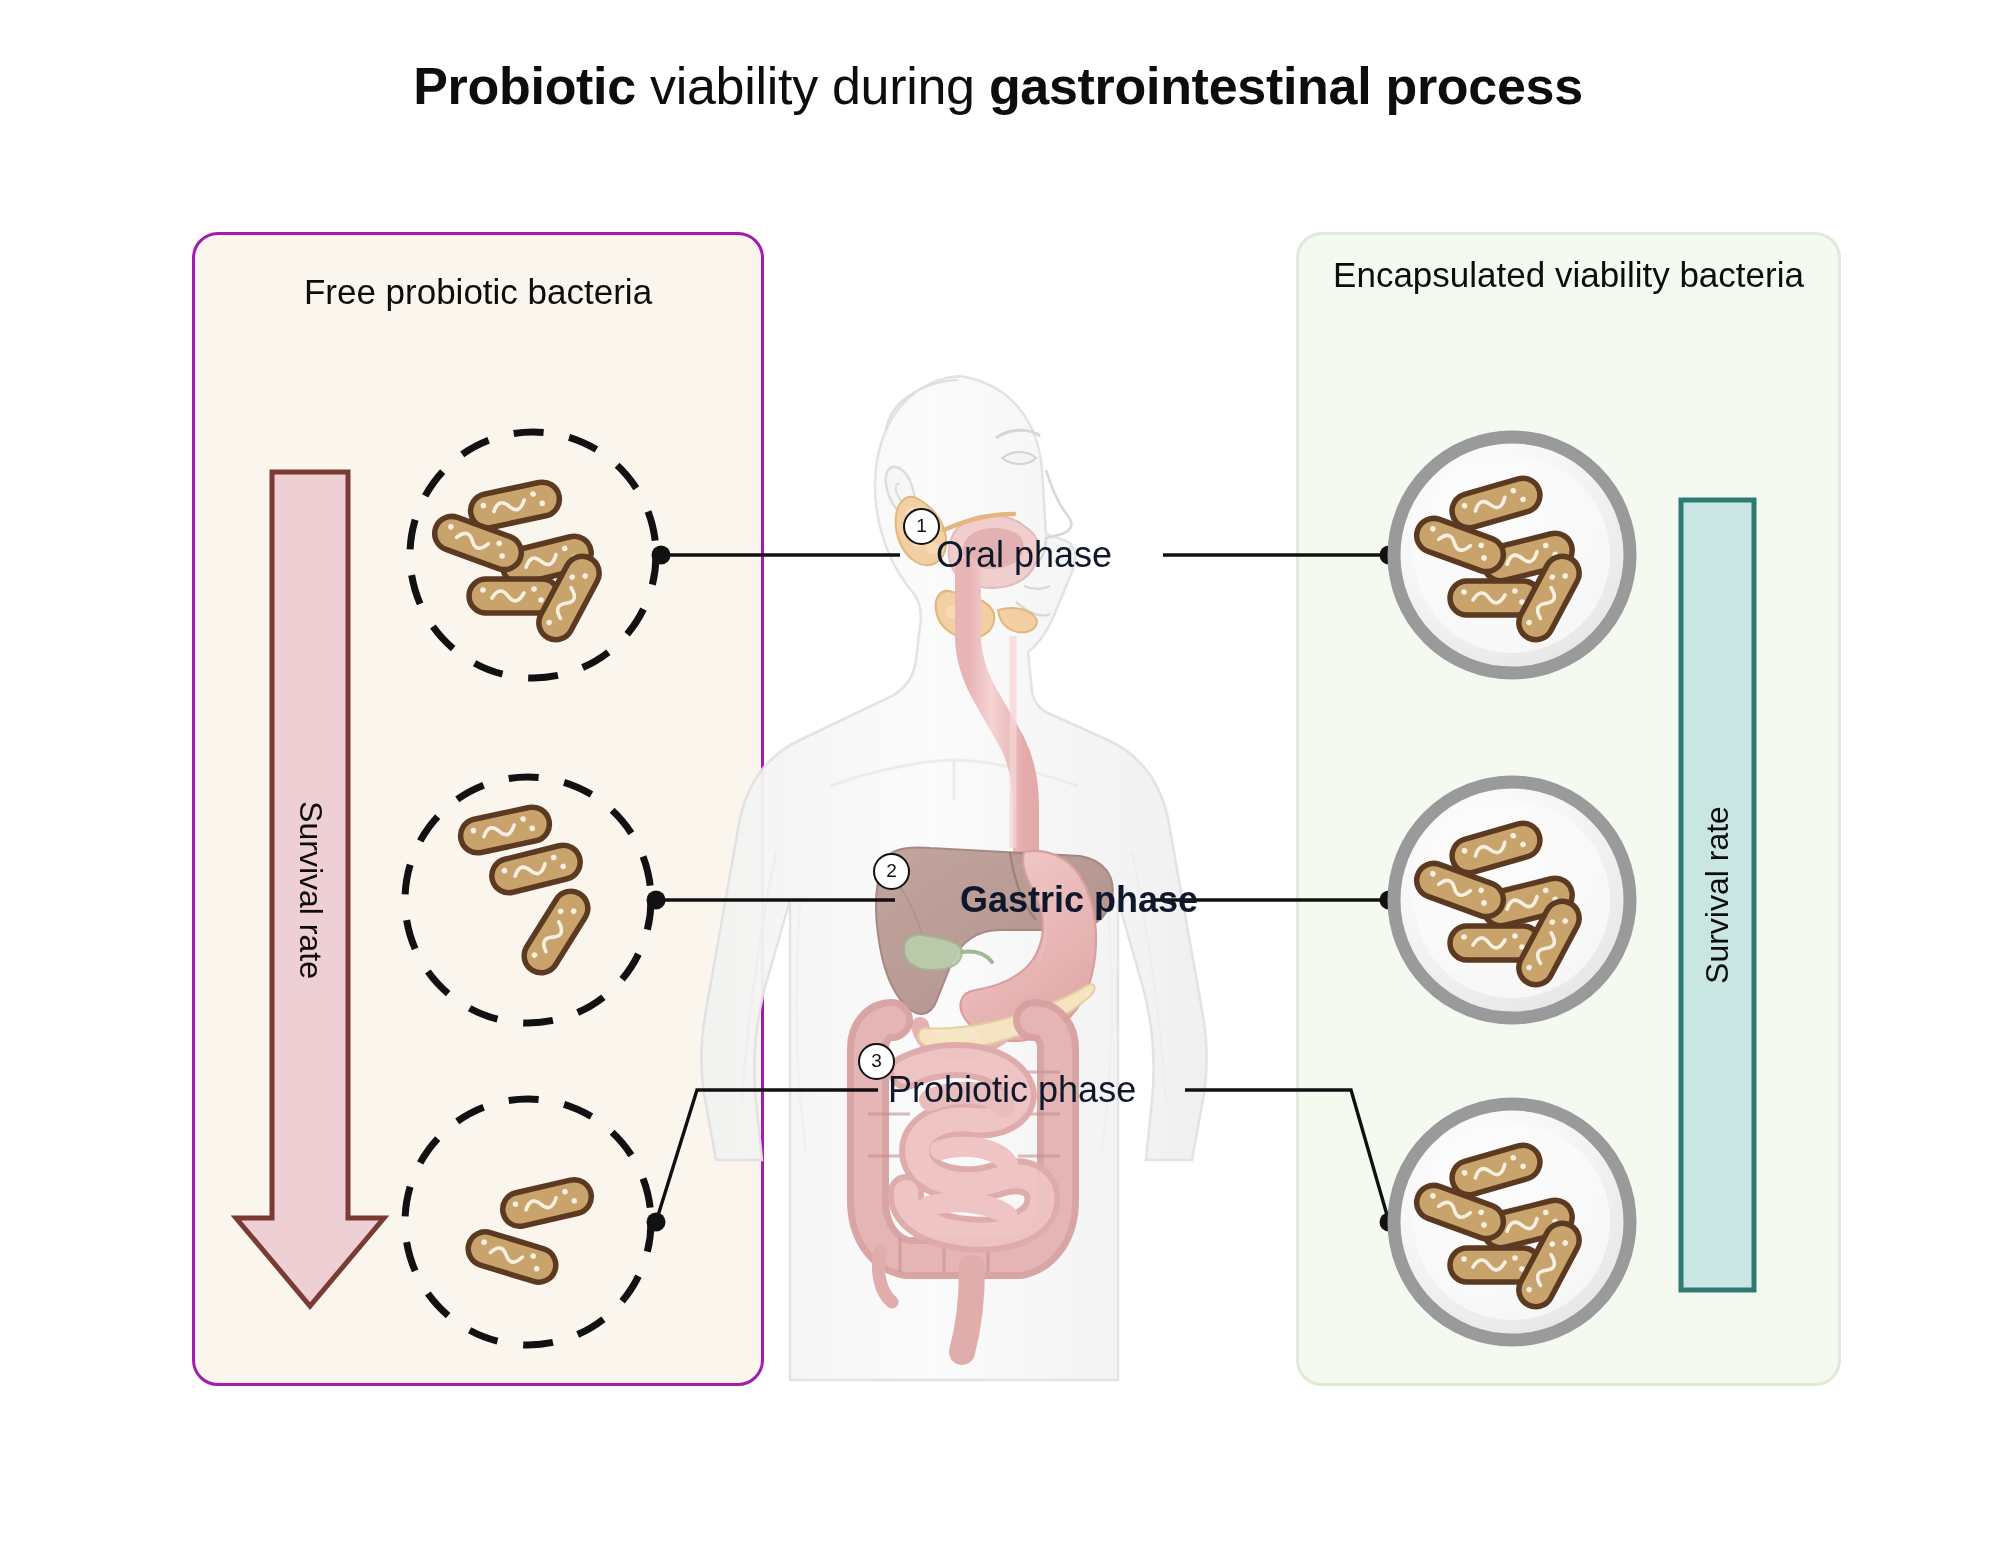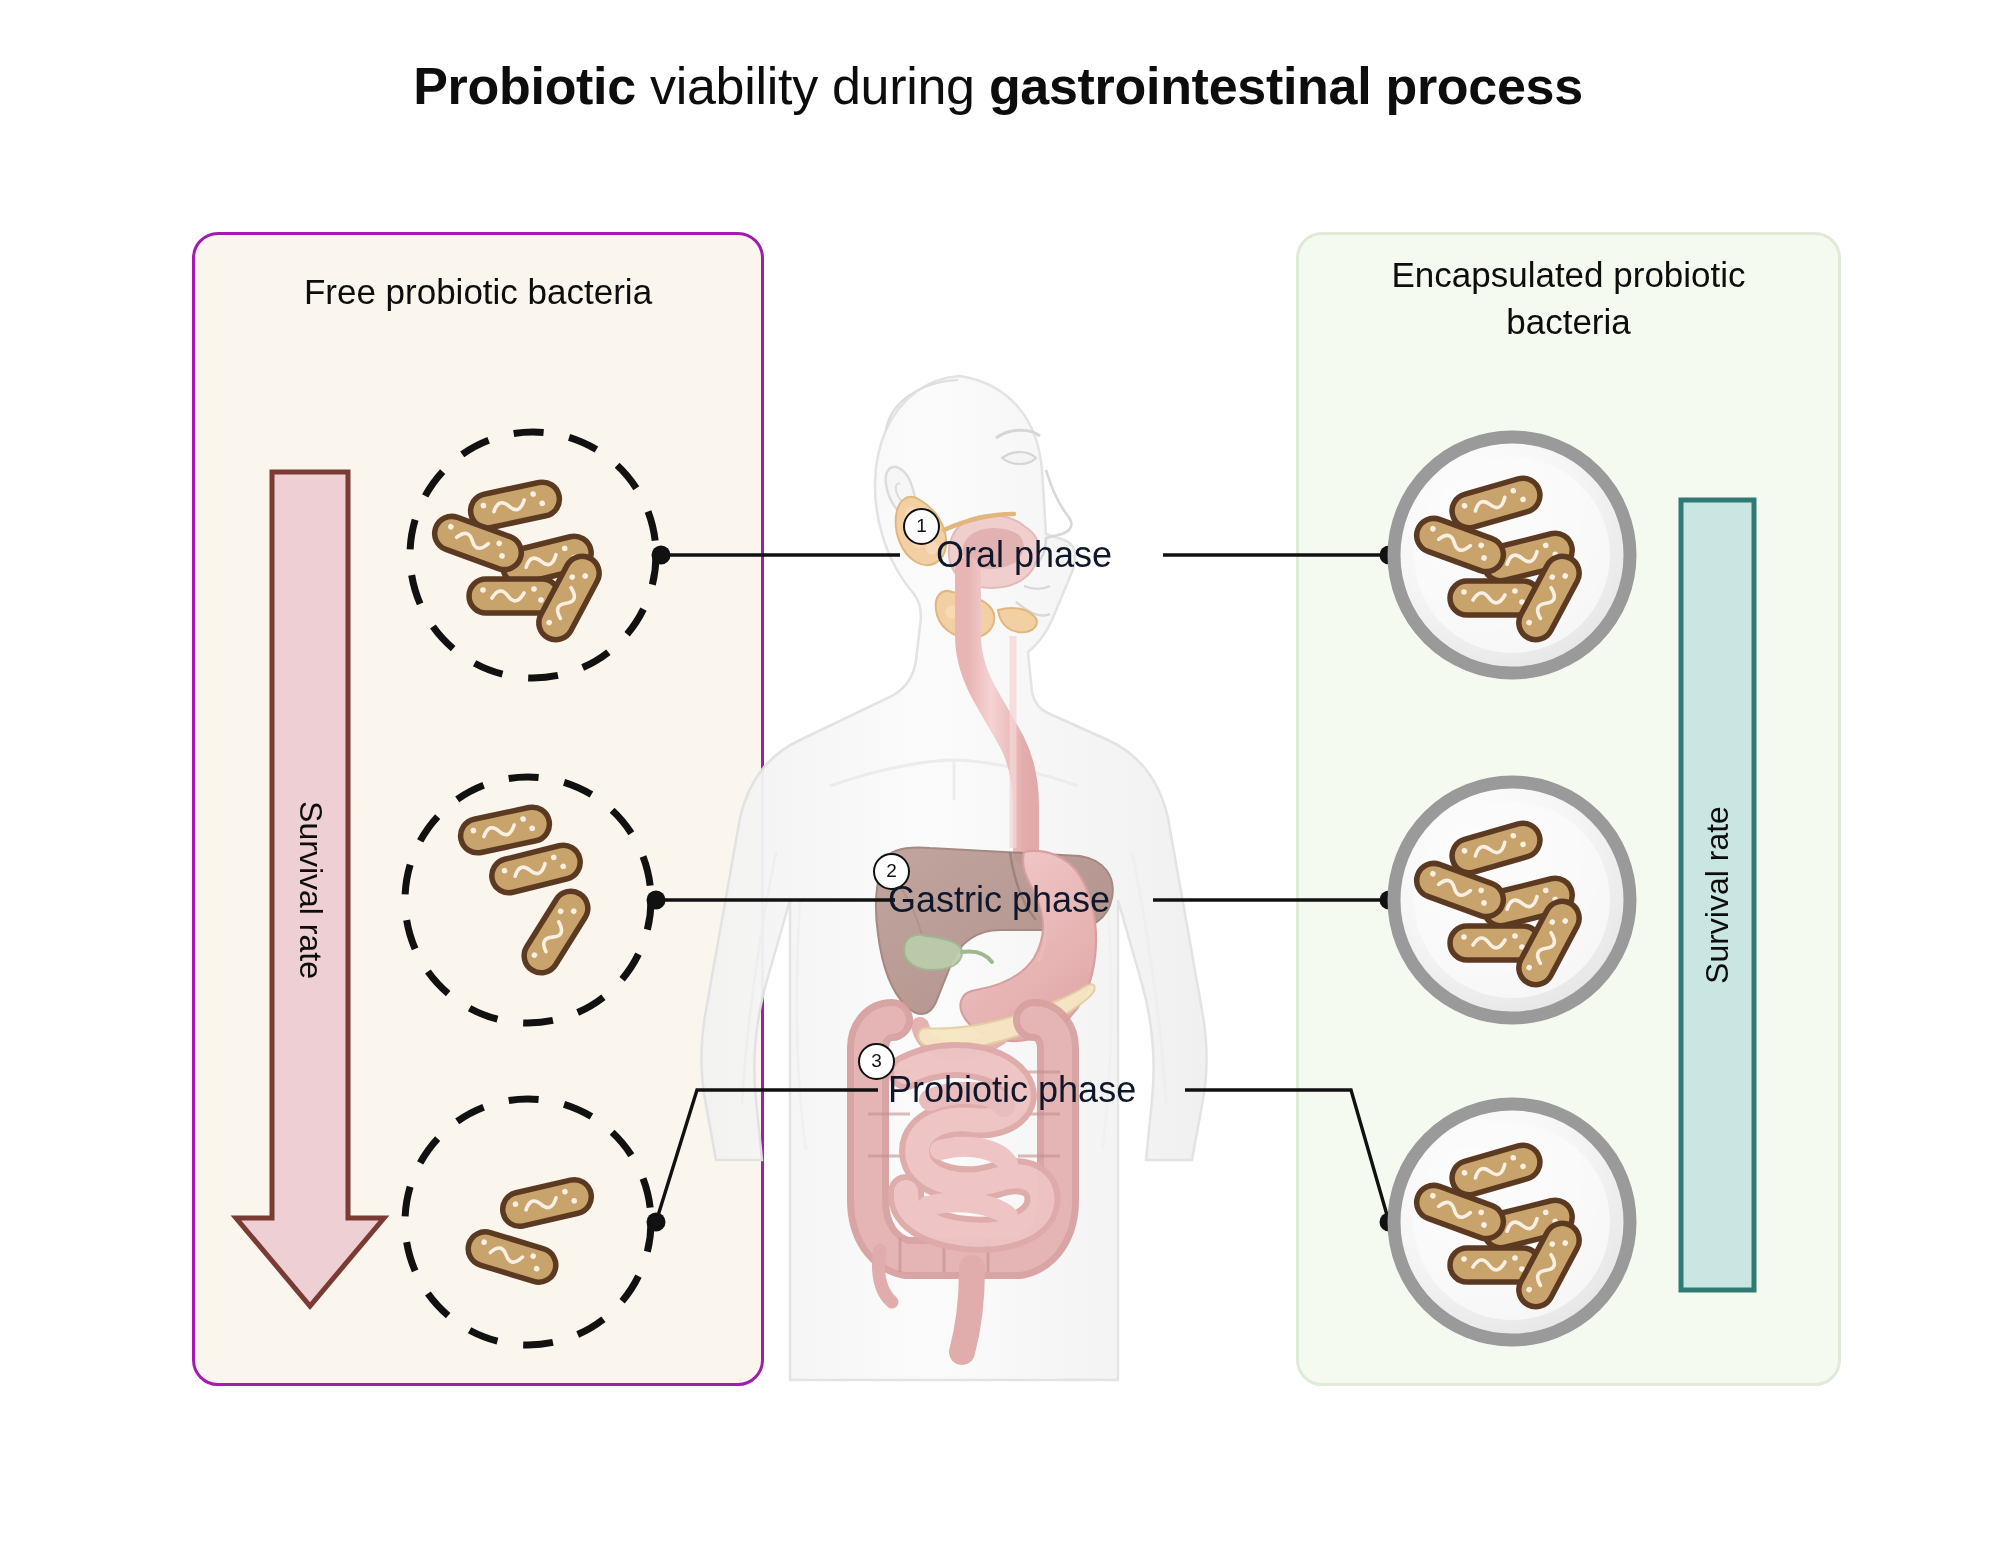--- a/index.html
+++ b/index.html
@@ -126,21 +126,21 @@
 
   <div class="title">
     <span class="b">Probiotic</span><span class="r"> viability during </span><span class="b">gastrointestinal process</span>
   </div>
 
   <div class="panel panel-left">
     <div class="panel-title">Free probiotic bacteria</div>
   </div>
 
   <div class="panel panel-right">
-    <div class="panel-title">Encapsulated probiotic bacteria</div>
+    <div class="panel-title">Encapsulated viability bacteria</div>
   </div>
 
   <svg class="layer" viewBox="0 0 2000 1542">
     <defs>
       <radialGradient id="capInner" cx="36%" cy="30%" r="78%">
         <stop offset="0%" stop-color="#ffffff"></stop>
         <stop offset="52%" stop-color="#f6f6f6"></stop>
         <stop offset="100%" stop-color="#e4e4e4"></stop>
       </radialGradient>
       <radialGradient id="capHi" cx="50%" cy="50%" r="50%">
@@ -527,18 +527,18 @@
     </g>
   </svg>
 
   <div class="bar-text" style="left:310px; top:890px; transform: translate(-50%,-50%) rotate(90deg); transform-origin:center;">Survival rate</div>
   <div class="bar-text" style="left:1717px; top:895px; transform: translate(-50%,-50%) rotate(-90deg); transform-origin:center;">Survival rate</div>
 
   <div class="phase-num" style="left:903px; top:508px;">1</div>
   <div class="phase-label" style="left:936px; top:533px;">Oral phase</div>
 
   <div class="phase-num" style="left:873px; top:853px;">2</div>
-  <div class="phase-label" style="left:888px; top:878px;">Gastric phase</div>
+  <div class="phase-label" style="left:960px; top:878px;font-weight:bold;">Gastric phase</div>
 
   <div class="phase-num" style="left:858px; top:1043px;">3</div>
   <div class="phase-label" style="left:888px; top:1068px;">Probiotic phase</div>
 
 </div>
 
 </body></html>

